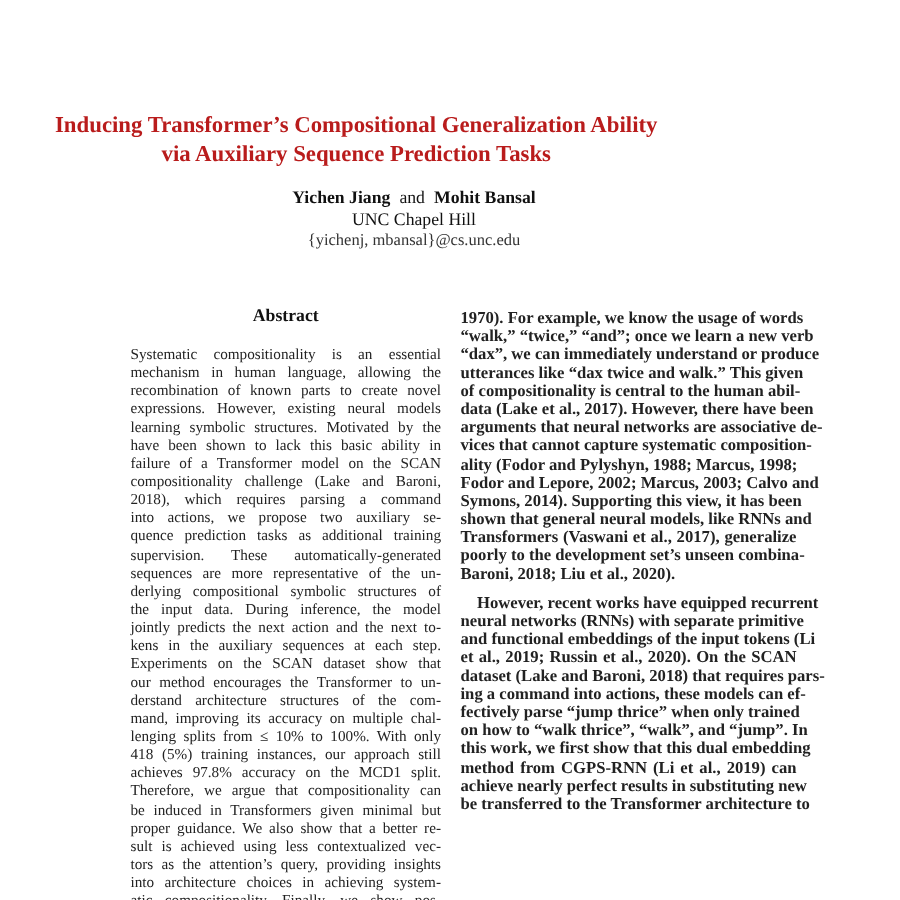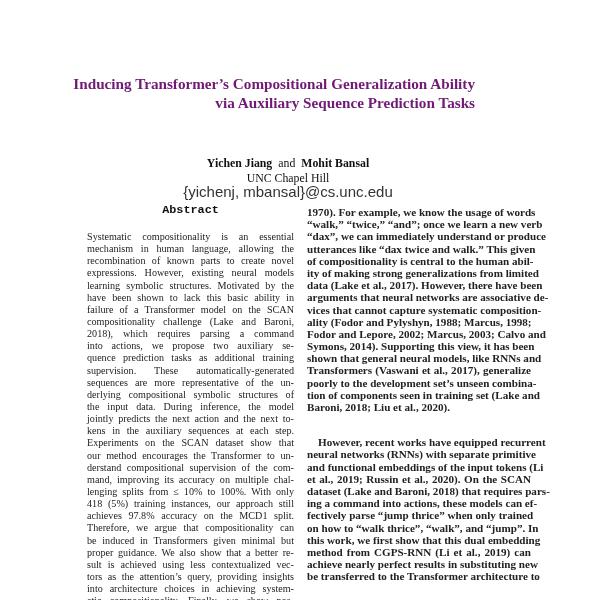--- a/index.html
+++ b/index.html
@@ -2,43 +2,43 @@
 <html><head>
   <meta charset="utf-8">
   <style>
     html, body { margin: 0; padding: 0; background: #ffffff; }
     body {
       width: 600px; height: 600px; overflow: hidden; position: relative;
       font-family: "Liberation Serif", "DejaVu Serif", serif; color: #222;
     }
     .title {
       position: absolute; left: 0; width: 475px; top: 74px;
-      text-align: right; font-weight: bold; font-size: 15.2px; line-height: 19px;
-      color: #701a75;
+      text-align: center; font-weight: bold; font-size: 15.2px; line-height: 19px;
+      color: #b91c1c;
     }
     .authors {
-      position: absolute; left: 16px; width: 544px; top: 124px;
-      text-align: center; font-size: 11.8px; line-height: 14.5px; color: #111; margin-top: 32px;
+      position: absolute; left: 4px; width: 544px; top: 124px;
+      text-align: center; font-size: 11.8px; line-height: 14.5px; color: #111;
     }
     .authors .name { font-weight: bold; }
     .authors .and { margin: 0 6px; }
-    .email { font-family: Liberation Sans, sans-serif; font-size: 15px; color: #333; }
+    .email { font-family: Liberation Serif, serif; font-size: 11px; color: #333; }
     .col { position: absolute; top: 0; font-size: 10.15px; line-height: 12.15px; }
     .col-left { left: 87px; width: 207px; }
     .col-right { left: 307px; width: 224px; font-size: 11.1px; }
     .abs-head {
       position: absolute; left: 87px; width: 207px; top: 203px;
-      text-align: center; font-weight: bold; font-size: 11.8px; color: #111; font-family: Liberation Mono, monospace;
+      text-align: center; font-weight: bold; font-size: 11.8px; color: #111;
     }
     .line {
       display: block; white-space: nowrap; text-align: justify; text-align-last: justify;
       height: 12.15px; overflow: visible;
     }
     .line.last { text-align-last: left; }
-    .line.indent { text-indent: 11px; margin-top: 16px; }
+    .line.indent { text-indent: 11px; }
     .col-right .line { height: 12.2px; }
   </style>
 </head>
 <body>
 
 <div class="title">
   <div>Inducing Transformer’s Compositional Generalization Ability</div>
   <div>via Auxiliary Sequence Prediction Tasks</div>
 </div>
 
@@ -65,51 +65,49 @@
     <span class="line">into actions, we propose two auxiliary se-</span>
     <span class="line">quence prediction tasks as additional training</span>
     <span class="line">supervision.  These automatically-generated</span>
     <span class="line">sequences are more representative of the un-</span>
     <span class="line">derlying compositional symbolic structures of</span>
     <span class="line">the input data. During inference, the model</span>
     <span class="line">jointly predicts the next action and the next to-</span>
     <span class="line">kens in the auxiliary sequences at each step.</span>
     <span class="line">Experiments on the SCAN dataset show that</span>
     <span class="line">our method encourages the Transformer to un-</span>
-    <span class="line">derstand compositional supervision of the com-</span>
+    <span class="line">derstand architecture structures of the com-</span>
     <span class="line">mand, improving its accuracy on multiple chal-</span>
     <span class="line">lenging splits from ≤ 10% to 100%. With only</span>
     <span class="line">418 (5%) training instances, our approach still</span>
     <span class="line">achieves 97.8% accuracy on the MCD1 split.</span>
     <span class="line">Therefore, we argue that compositionality can</span>
     <span class="line">be induced in Transformers given minimal but</span>
     <span class="line">proper guidance. We also show that a better re-</span>
     <span class="line">sult is achieved using less contextualized vec-</span>
     <span class="line">tors as the attention’s query, providing insights</span>
     <span class="line">into architecture choices in achieving system-</span>
     <span class="line">atic compositionality.  Finally, we show pos-</span>
   </div>
 
 <div class="col col-right" id="body-col" style="top:206px;font-weight:bold;">
     <span class="line">1970). For example, we know the usage of words</span>
     <span class="line">“walk,” “twice,” “and”; once we learn a new verb</span>
     <span class="line">“dax”, we can immediately understand or produce</span>
     <span class="line">utterances like “dax twice and walk.”  This given</span>
     <span class="line">of compositionality is central to the human abil-</span>
-    <span class="line">ity of making strong generalizations from limited</span>
     <span class="line">data (Lake et al., 2017). However, there have been</span>
     <span class="line">arguments that neural networks are associative de-</span>
     <span class="line">vices that cannot capture systematic composition-</span>
     <span class="line">ality (Fodor and Pylyshyn, 1988; Marcus, 1998;</span>
     <span class="line">Fodor and Lepore, 2002; Marcus, 2003; Calvo and</span>
     <span class="line">Symons, 2014).  Supporting this view, it has been</span>
     <span class="line">shown that general neural models, like RNNs and</span>
     <span class="line">Transformers (Vaswani et al., 2017),  generalize</span>
     <span class="line">poorly to the development set’s unseen combina-</span>
-    <span class="line">tion of components seen in training set (Lake and</span>
     <span class="line last">Baroni, 2018; Liu et al., 2020).</span>
     <span class="line last" style="height: 7px;"></span>
     <span class="line indent">However, recent works have equipped recurrent</span>
     <span class="line">neural networks (RNNs) with separate primitive</span>
     <span class="line">and functional embeddings of the input tokens (Li</span>
     <span class="line">et al., 2019; Russin et al., 2020).  On the SCAN</span>
     <span class="line">dataset (Lake and Baroni, 2018) that requires pars-</span>
     <span class="line">ing a command into actions, these models can ef-</span>
     <span class="line">fectively parse “jump thrice” when only trained</span>
     <span class="line">on how to “walk thrice”, “walk”, and “jump”.  In</span>

